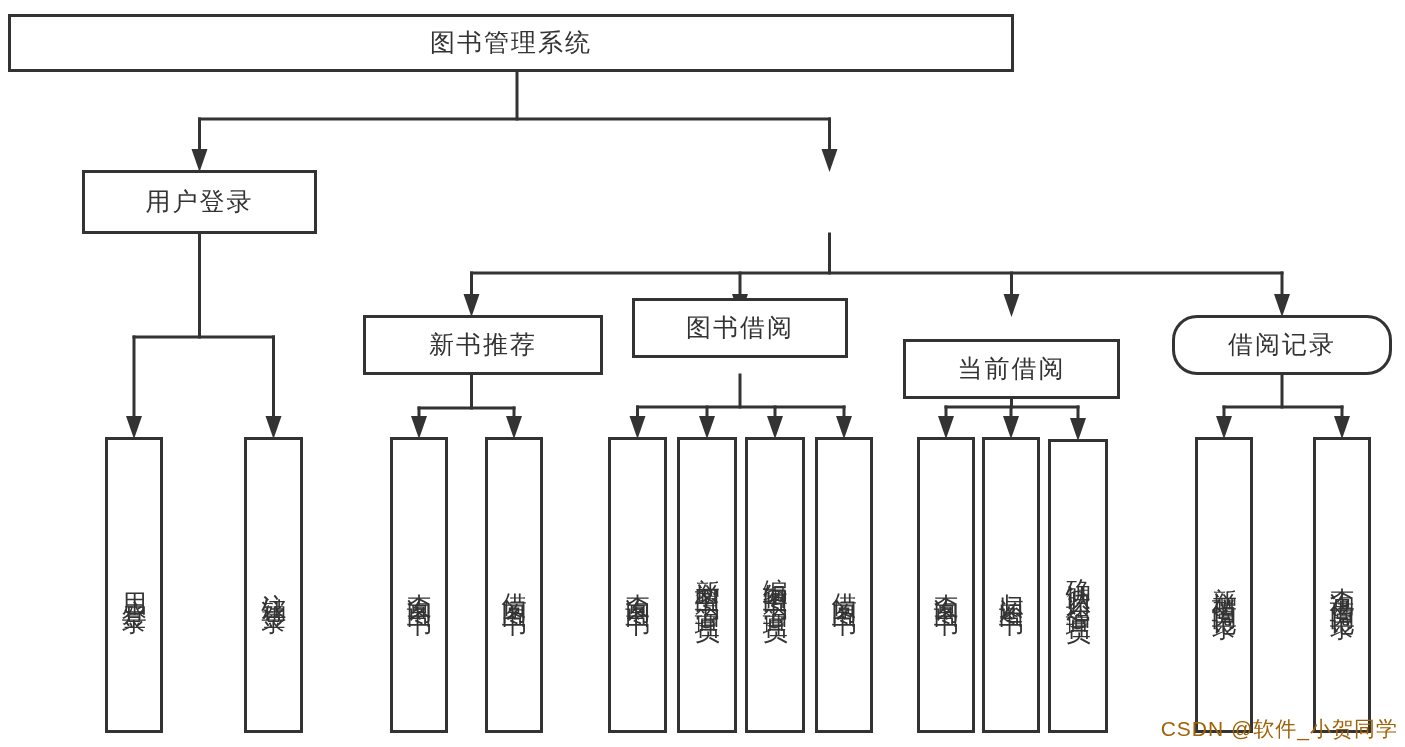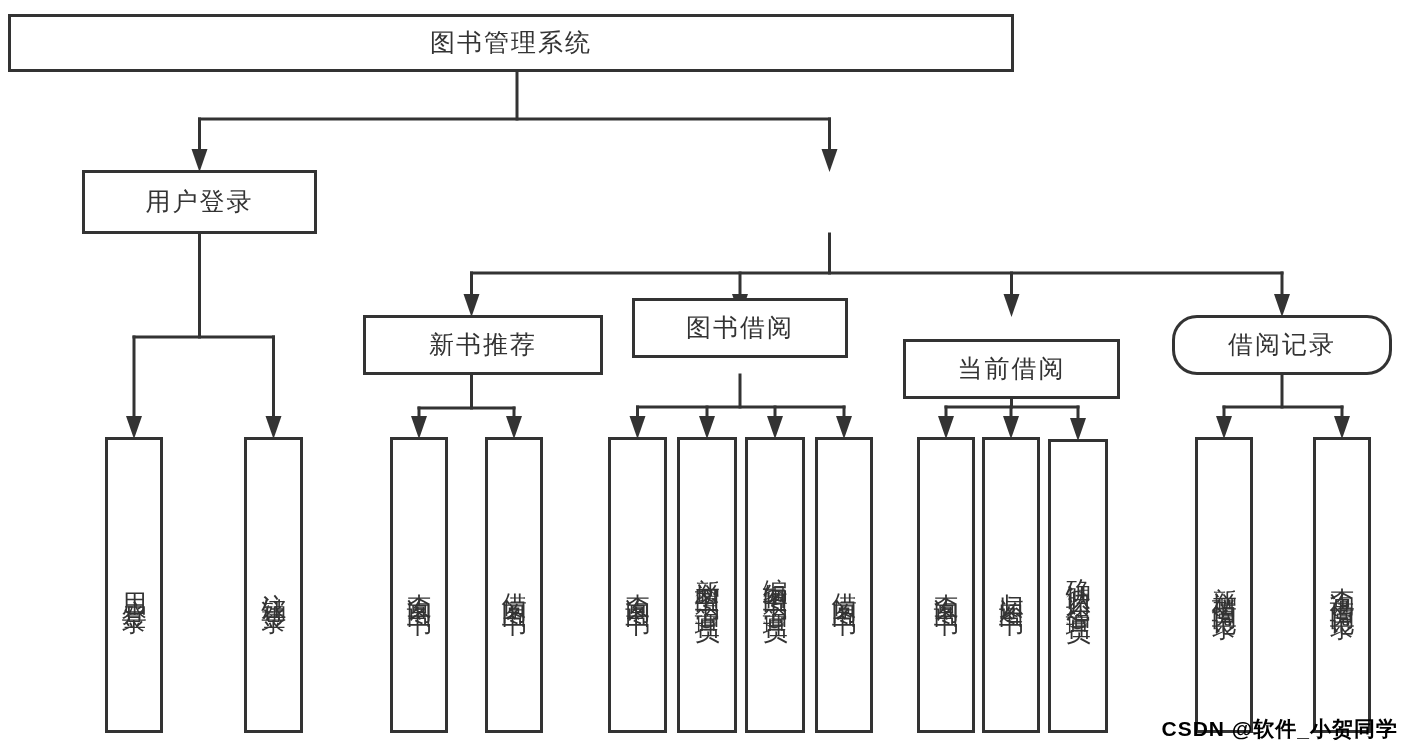--- a/index.html
+++ b/index.html
@@ -158,14 +158,14 @@
       <div class="node v" style="left: 1048px; top: 439px; width: 60px; height: 294px; border-color: rgb(51, 51, 51); color: rgb(51, 51, 51);">
         <span>确认归还（管理员）</span>
       </div>
       <div class="node v" style="left: 1195px; top: 437px; width: 58px; height: 296px; border-color: rgb(51, 51, 51); color: rgb(51, 51, 51);">
         <span>新增借阅记录</span>
       </div>
       <div class="node v" style="left: 1313px; top: 437px; width: 58px; height: 296px; border-color: rgb(51, 51, 51); color: rgb(51, 51, 51);">
         <span>查询借阅记录</span>
       </div>
     </div>
-  <div id="watermark" style="color: #000000; font-weight: bold;">CSDN @软件_小贺同学</div>
+  <div id="watermark" style="color: #a16207;">CSDN @软件_小贺同学</div>
 </div>
 
 </body></html>

